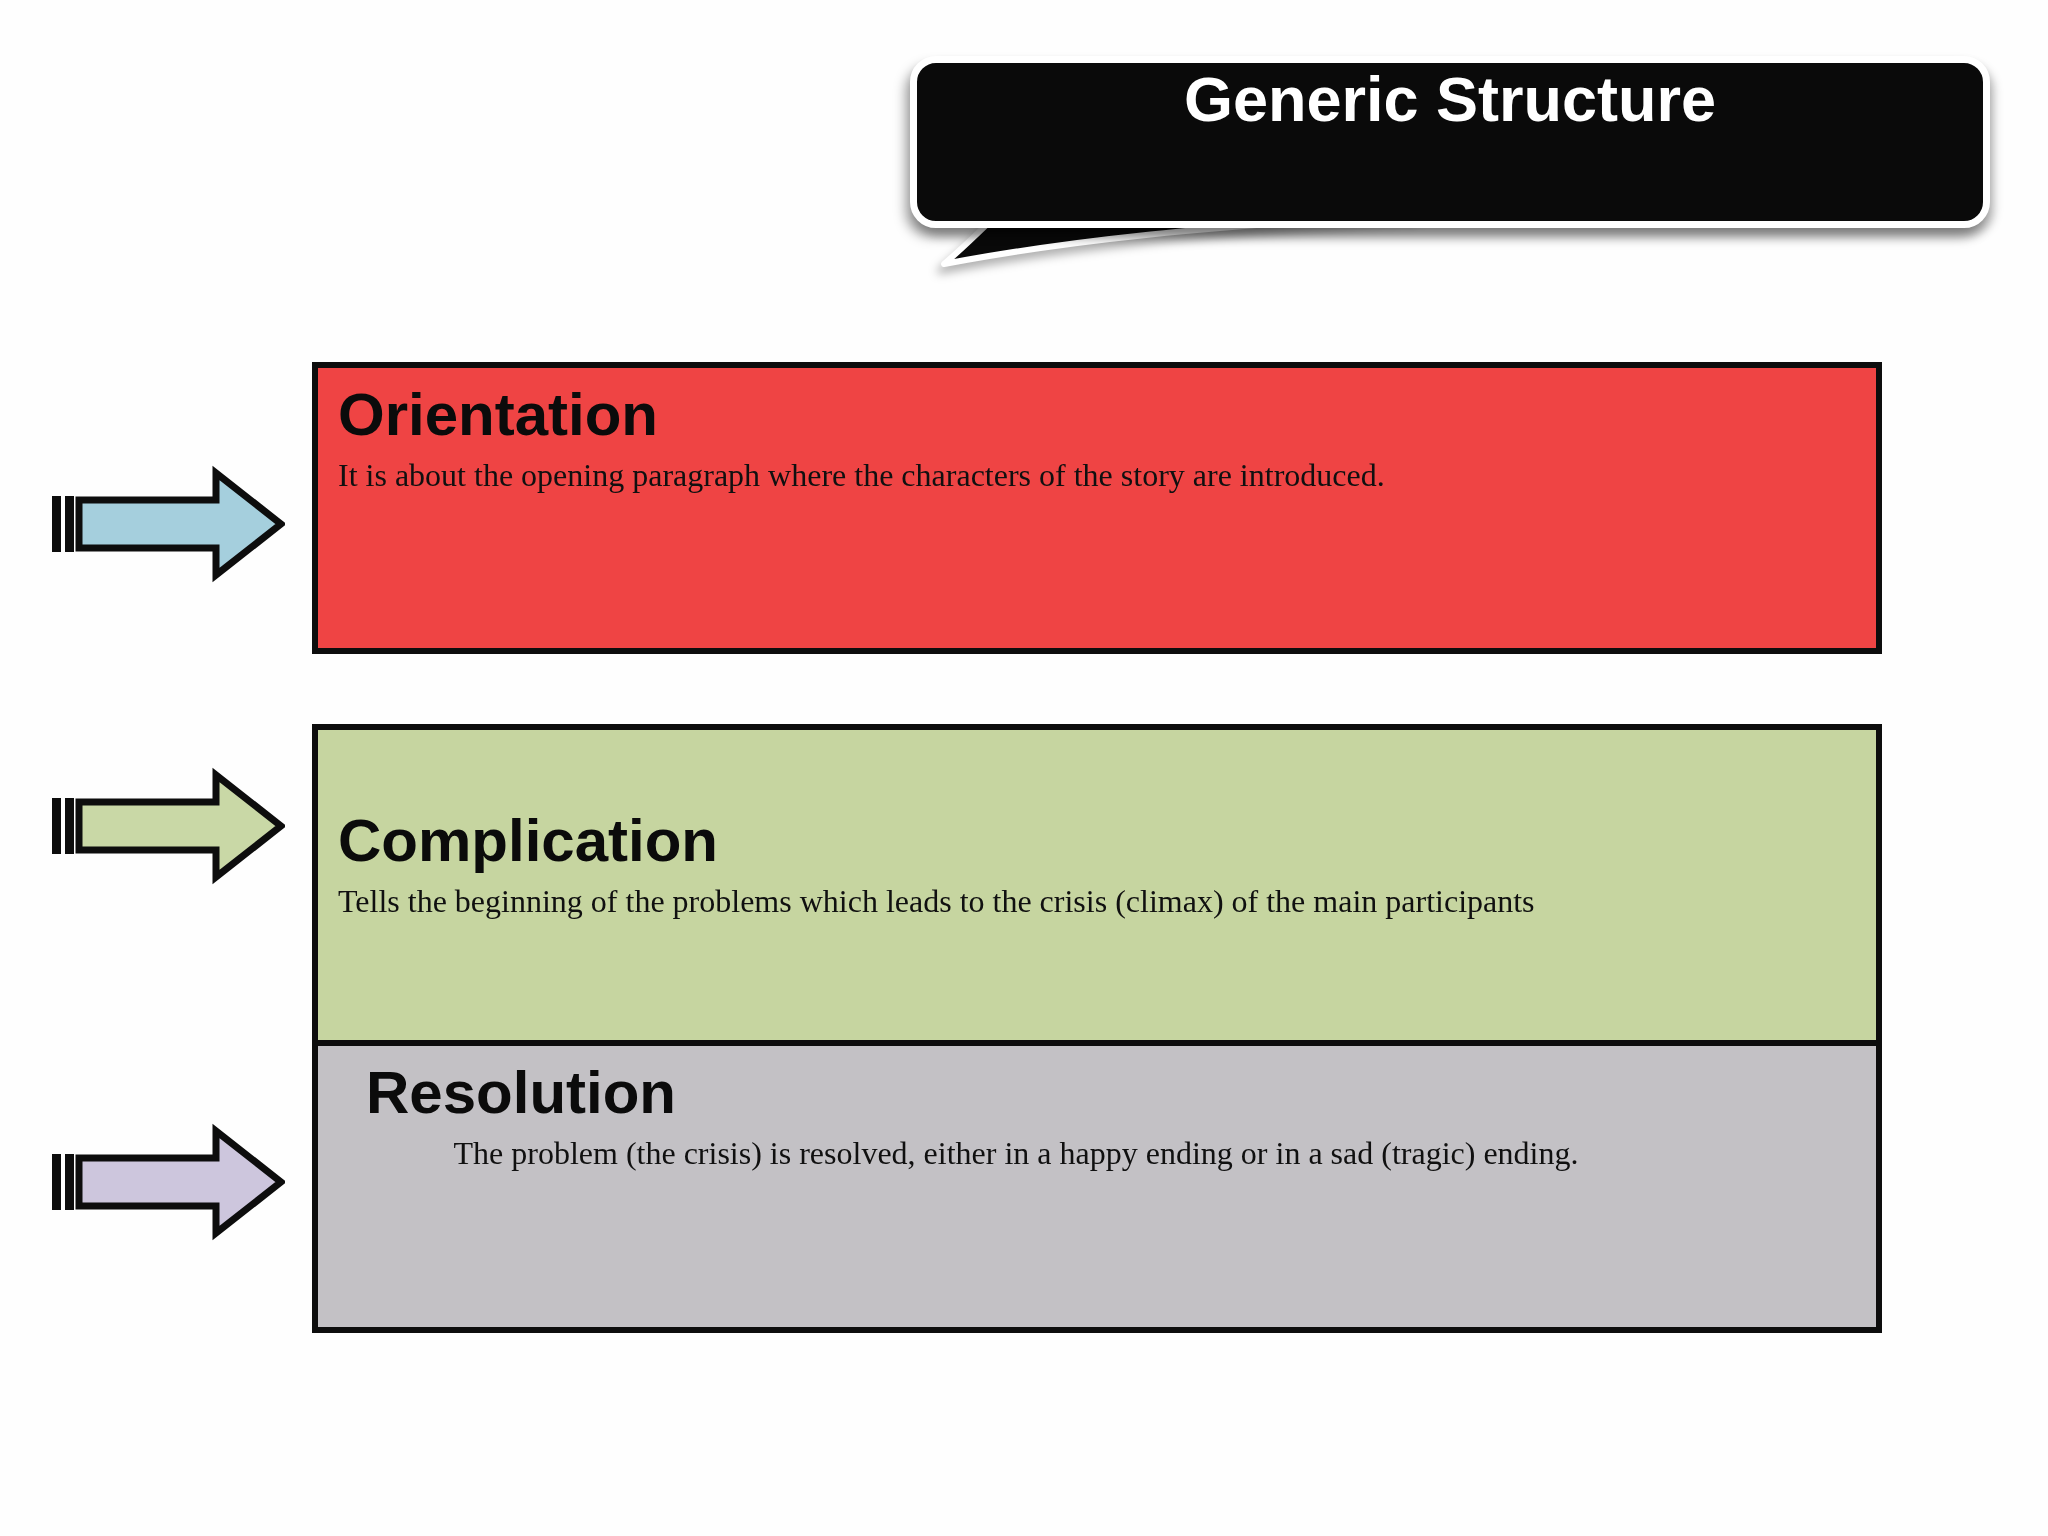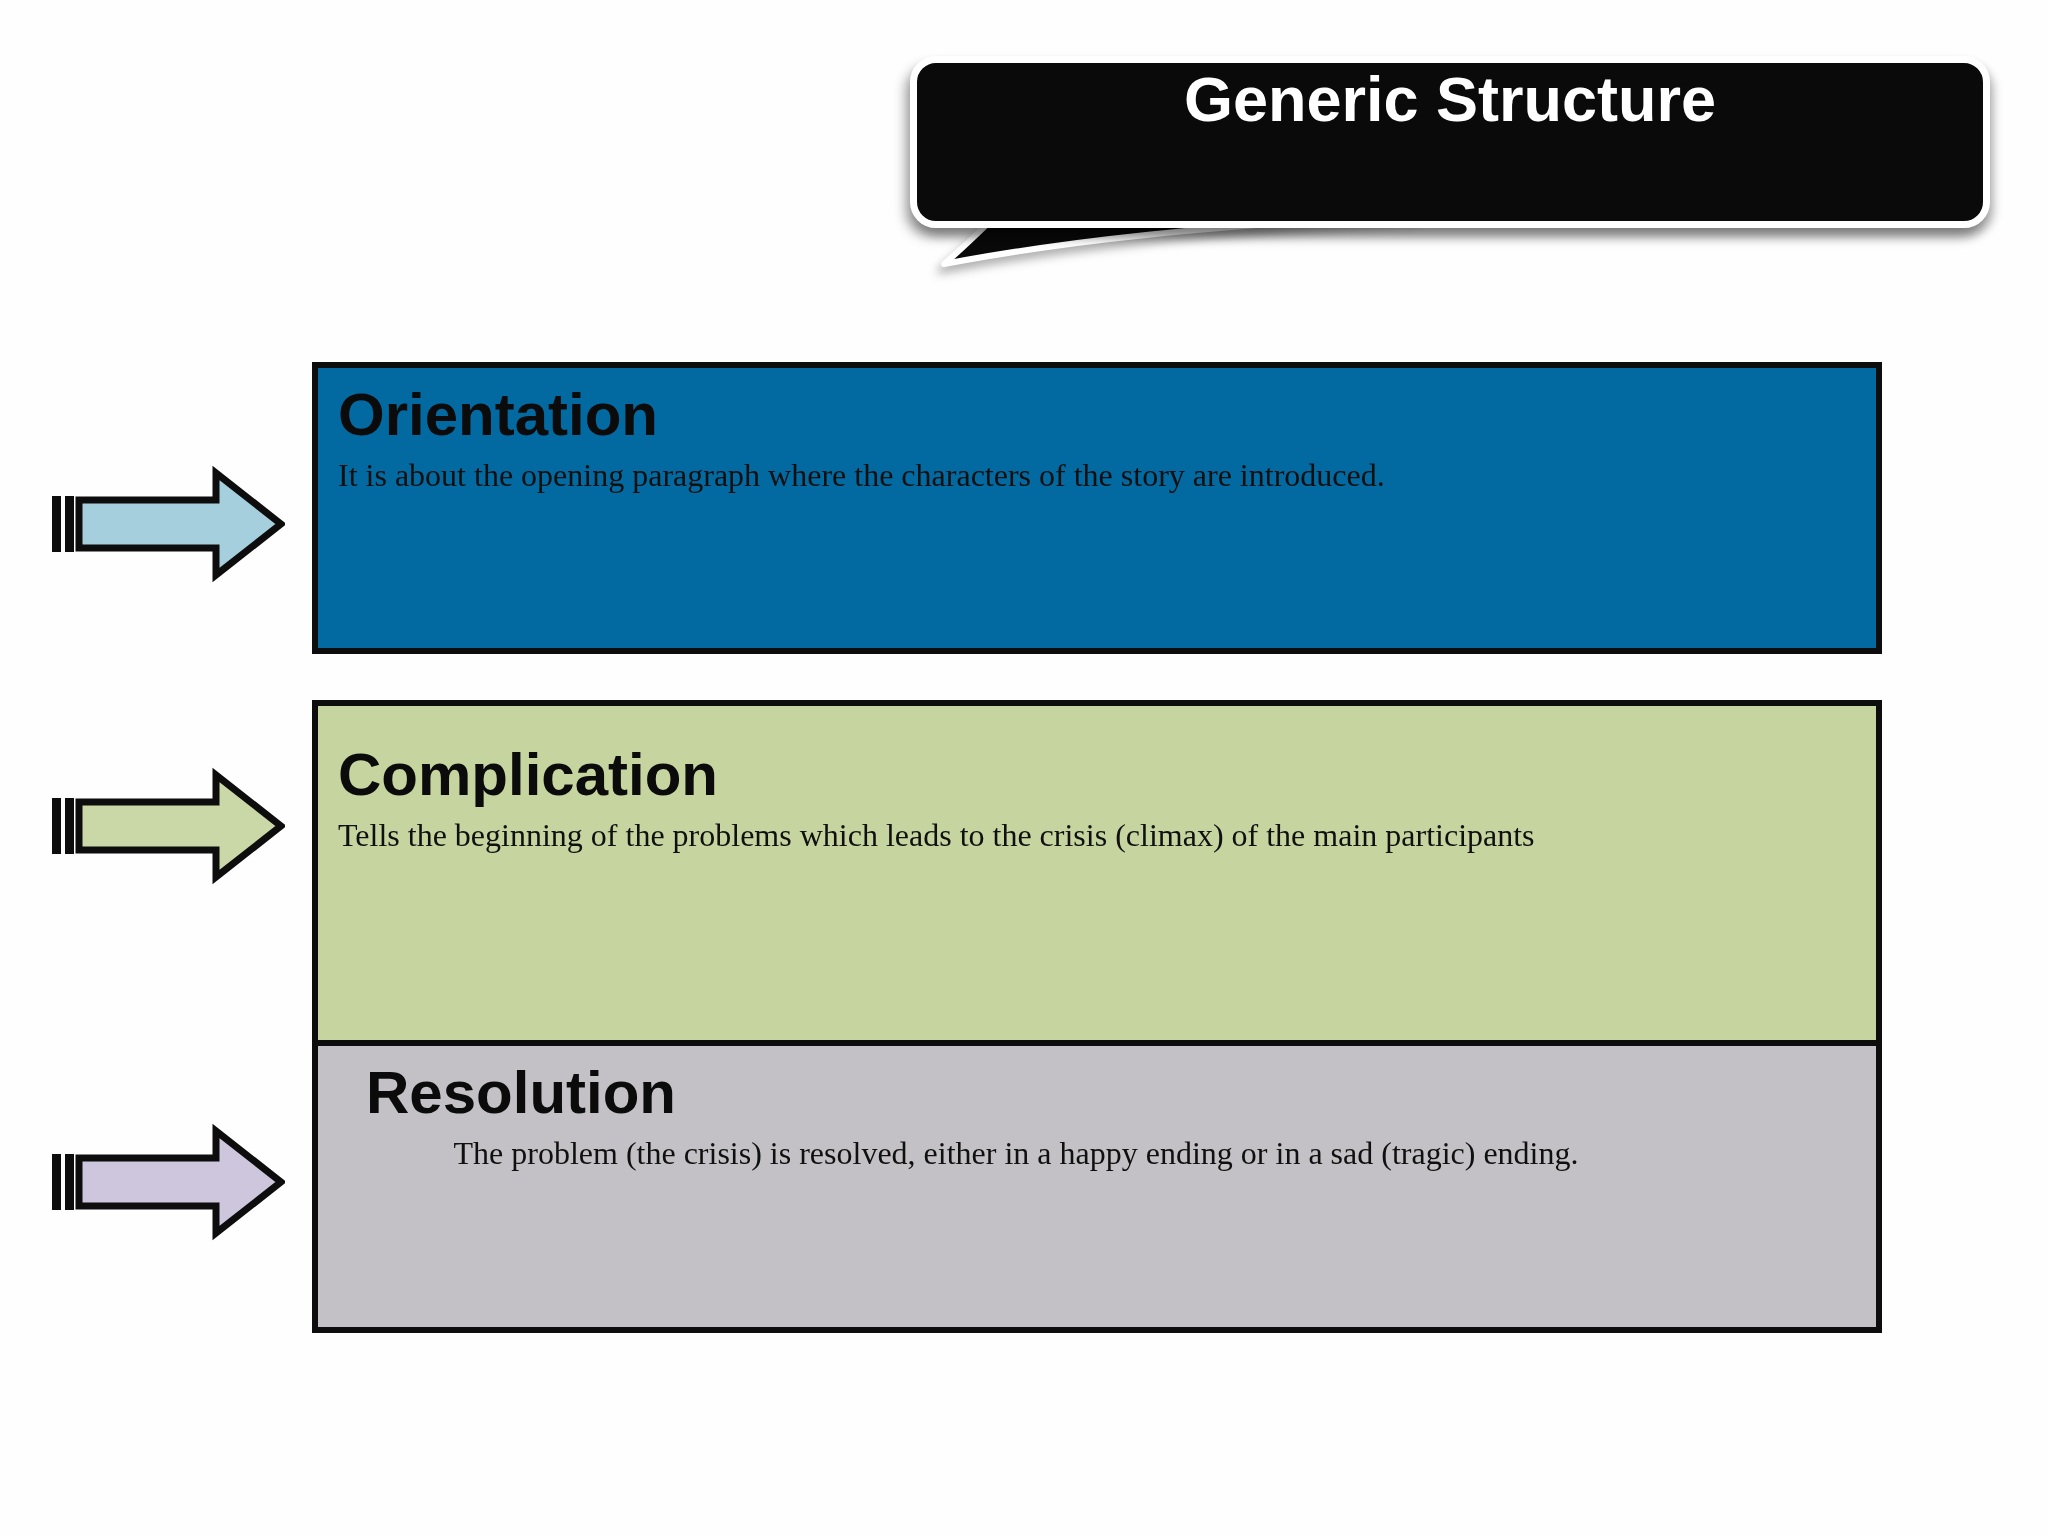--- a/index.html
+++ b/index.html
@@ -31,21 +31,21 @@
   .row-arrow{position:absolute;left:50px;width:235px;height:120px;}
   .row-box{
     position:absolute;left:312px;width:1570px;
     border:6px solid #0d0d0d;
     box-sizing:border-box;
     padding:10px 28px 10px 20px;
   }
   .box-title{margin:0;font-size:60px;font-weight:700;line-height:1.22;color:#0b0b0b;}
   .box-desc{margin:4px 0 0 0;font-size:32px;line-height:1.27;color:#101010;font-family:Liberation Serif, serif;}
   #box-orientation{top:362px;height:292px;}
-  #box-complication{top:700px;height:346px;padding-top:32px;}
+  #box-complication{top:724px;height:346px;padding-top:74px;}
   #box-resolution{top:1040px;height:293px;}
   #arrow-orientation{top:464px;}
   #arrow-complication{top:766px;}
   #arrow-resolution{top:1122px;}
   #box-orientation .box-desc{max-width:1400px;}
   #box-complication .box-desc{max-width:1450px;}
   #box-resolution .box-desc{max-width:1300px;text-align:center;}
 </style>
 </head>
 <body>
@@ -58,21 +58,21 @@
 
   <div class="callout" style="background: rgb(10, 10, 10);">
     <span class="callout-title" style="color: rgb(255, 255, 255);">Generic Structure</span>
   </div>
 
   <svg id="arrow-orientation" class="row-arrow" viewBox="0 0 235 120" width="235" height="120" aria-hidden="true">
     <rect x="2" y="32" width="9" height="56" fill="#0d0d0d"></rect>
     <rect x="15" y="32" width="9" height="56" fill="#0d0d0d"></rect>
     <polygon points="29,36 166,36 166,9 231,60 166,111 166,84 29,84" stroke="#0d0d0d" stroke-width="7" stroke-linejoin="miter" style="fill: rgb(165, 207, 221);"></polygon>
   </svg>
-  <div id="box-orientation" class="row-box" style="background: #0369a1;">
+  <div id="box-orientation" class="row-box" style="background: #ef4444;">
     <h2 class="box-title">Orientation</h2>
     <p class="box-desc">It is about the opening paragraph where the characters of the story are introduced.</p>
   </div>
 
   <svg id="arrow-complication" class="row-arrow" viewBox="0 0 235 120" width="235" height="120" aria-hidden="true">
     <rect x="2" y="32" width="9" height="56" fill="#0d0d0d"></rect>
     <rect x="15" y="32" width="9" height="56" fill="#0d0d0d"></rect>
     <polygon points="29,36 166,36 166,9 231,60 166,111 166,84 29,84" stroke="#0d0d0d" stroke-width="7" stroke-linejoin="miter" style="fill: rgb(201, 216, 166);"></polygon>
   </svg>
   <div id="box-complication" class="row-box" style="background: rgb(198, 213, 160);">

